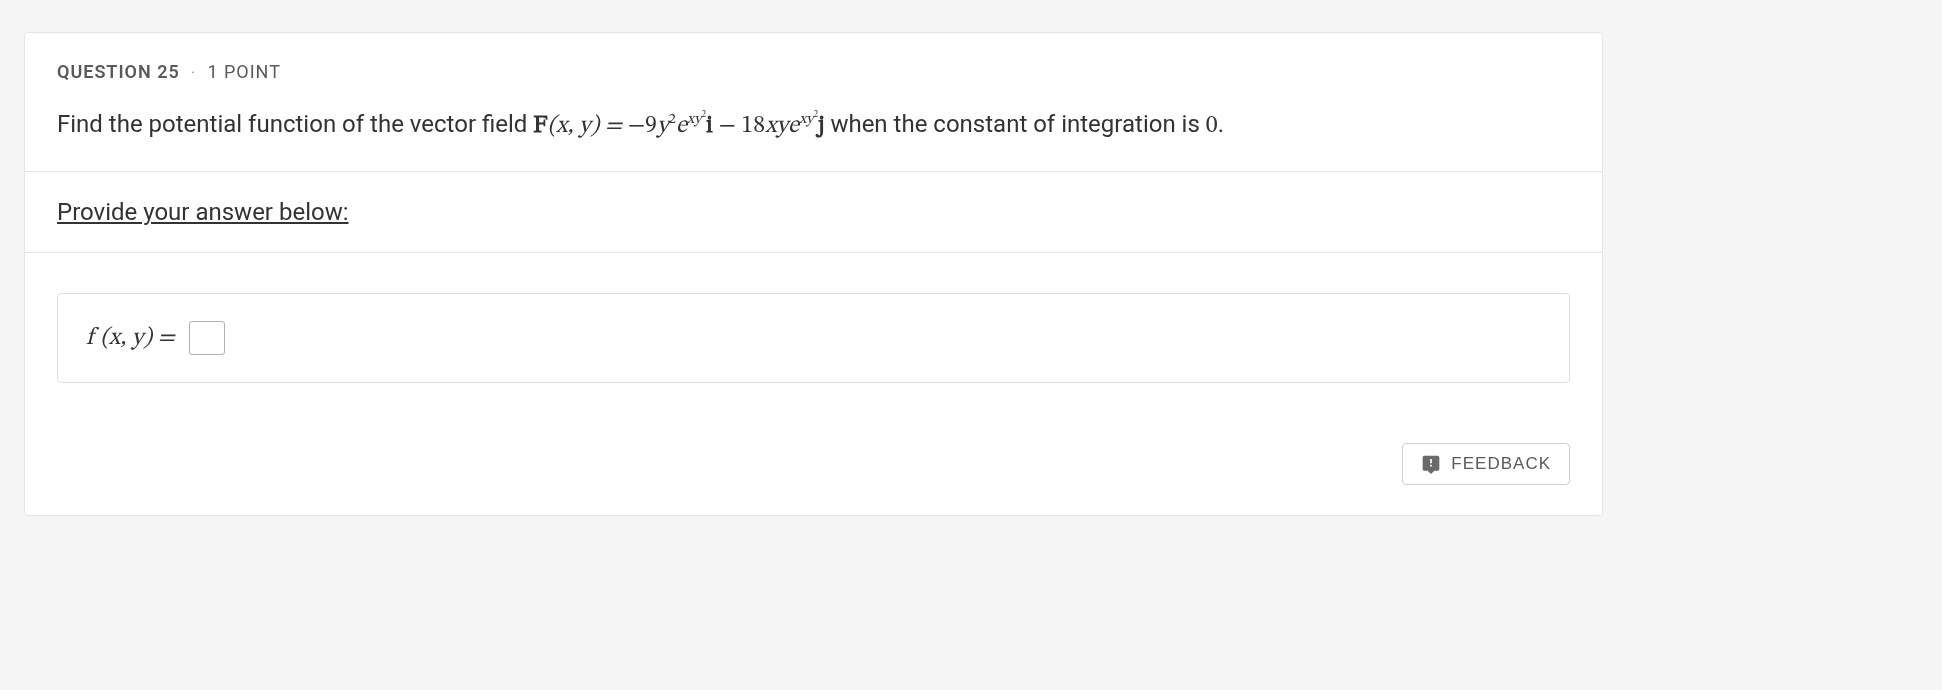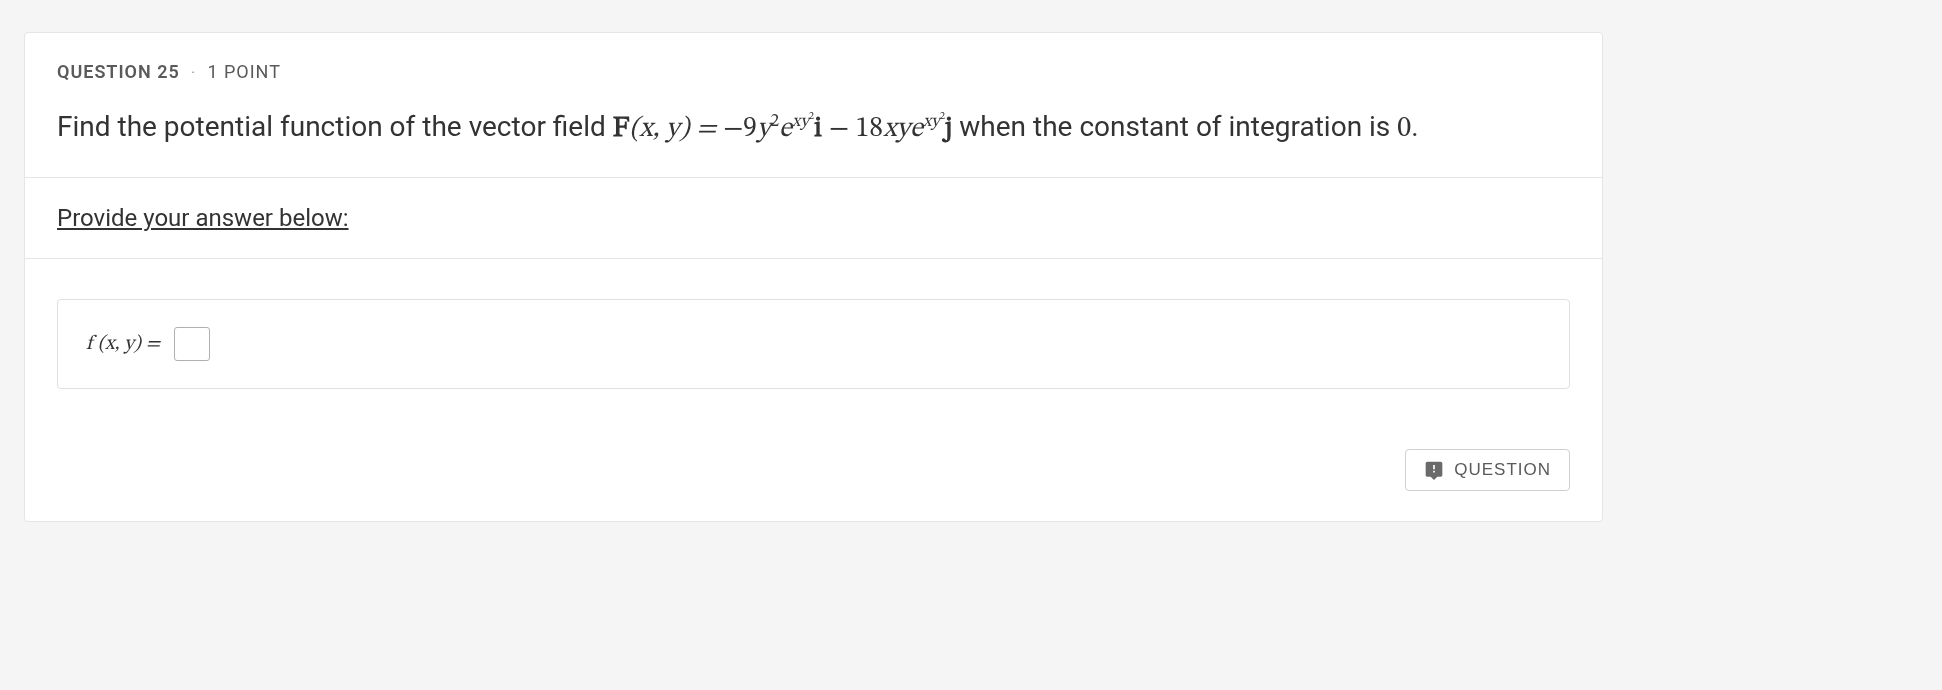--- a/index.html
+++ b/index.html
@@ -36,21 +36,21 @@
     margin: 0 6px;
     font-size: 14px;
     vertical-align: middle;
     color: #888;
   }
   .q-header .points {
     font-weight: 400;
   }
   .q-body {
     padding: 20px 32px 30px 32px;
-    font-size: 28px;
+    font-size: 24px;
     color: #333;
     border-bottom: 1px solid #e5e5e5;
   }
   .math {
     font-family: "STIX Two Math", "Latin Modern Math", "Cambria Math", Georgia, serif;
   }
   .mathit { font-style: italic; }
   .mathbf { font-weight: bold; font-style: normal; }
   sup { font-size: 0.62em; vertical-align: super; line-height: 0; }
   .q-prompt {
@@ -60,21 +60,21 @@
     border-bottom: 1px solid #e5e5e5;
     text-decoration: underline;
   }
   .answer-area {
     padding: 40px 32px 40px 32px;
   }
   .answer-box {
     border: 1px solid #e0e0e0;
     border-radius: 4px;
     padding: 24px 28px;
-    font-size: 20px;
+    font-size: 24px;
     display: flex;
     align-items: center;
     gap: 8px;
     min-height: 90px;
   }
   .input-slot {
     display: inline-block;
     border: 1px solid #b0b0b0;
     width: 36px;
     height: 34px;
@@ -131,18 +131,18 @@
       </div>
     </div>
 
     <div class="feedback-row">
       <button class="feedback-btn">
         <span class="fb-icon">
           <svg viewBox="0 0 24 24" width="20" height="20" fill="#6a6a6a" aria-hidden="true">
             <path d="M20 2H4c-1.1 0-2 .9-2 2v14c0 1.1.9 2 2 2h4l4 4 4-4h4c1.1 0 2-.9 2-2V4c0-1.1-.9-2-2-2zM13 15h-2v-2h2v2zm0-4h-2V6h2v5z"></path>
           </svg>
         </span>
-        <span>QUESTION</span>
+        <span>FEEDBACK</span>
       </button>
     </div>
 
   </div>
 </div>
 
 </body></html>

